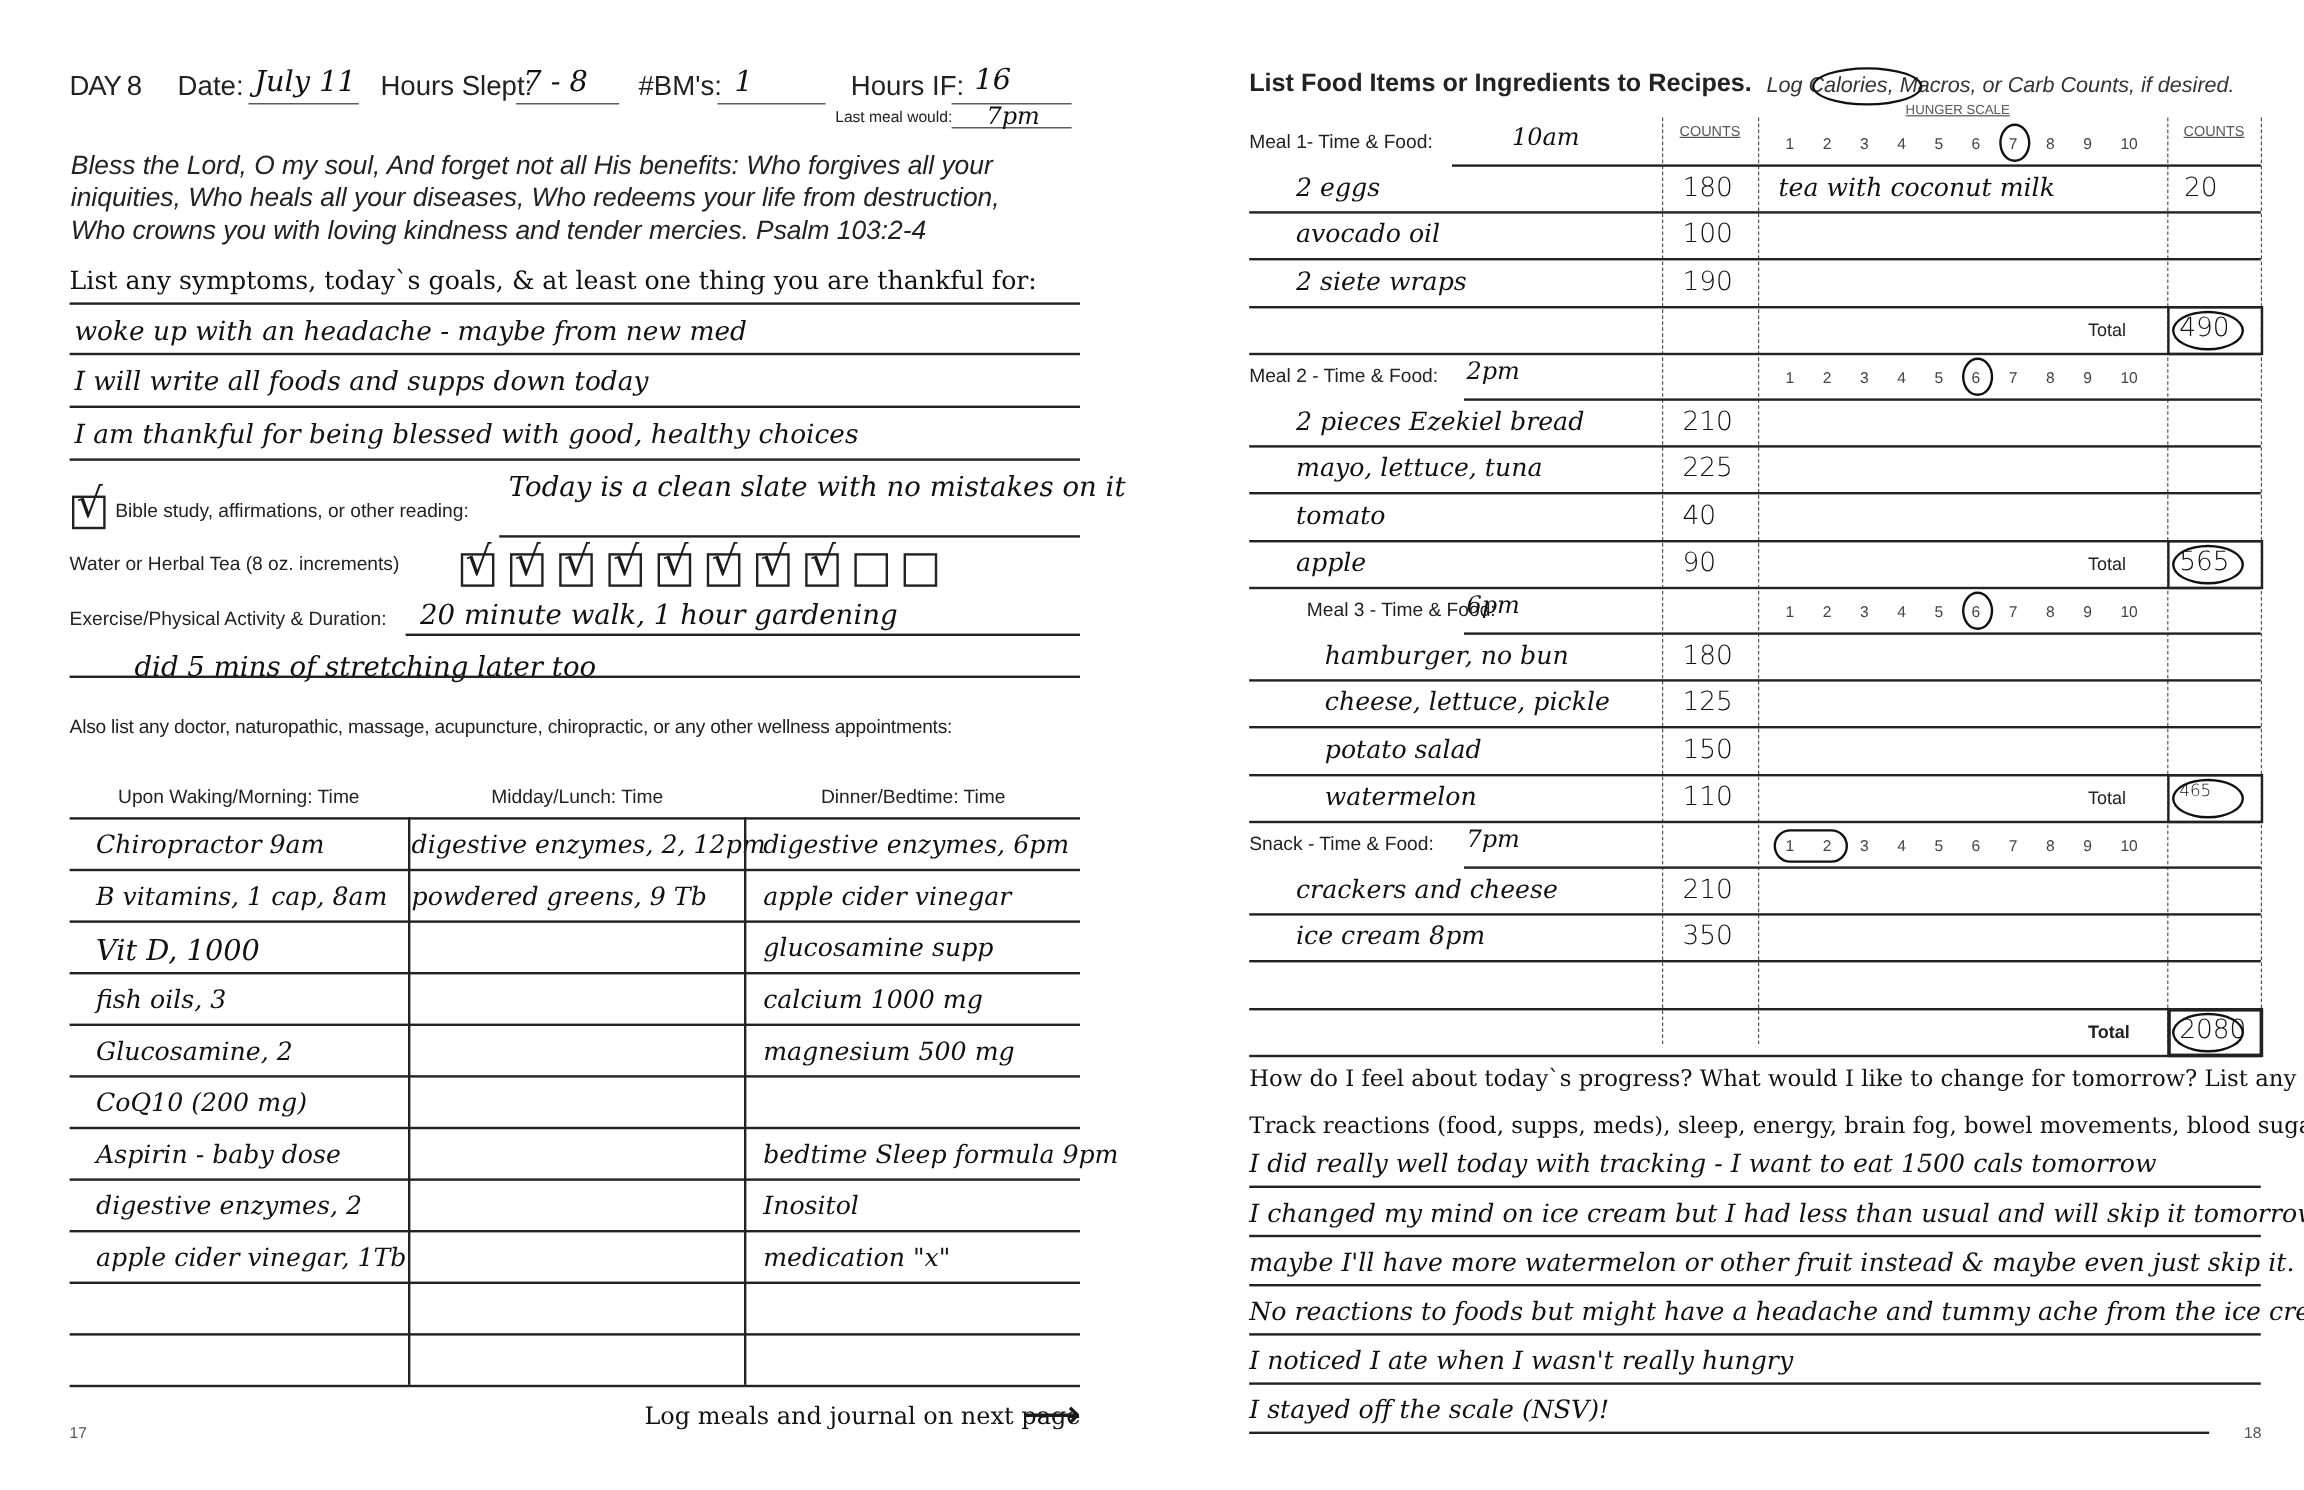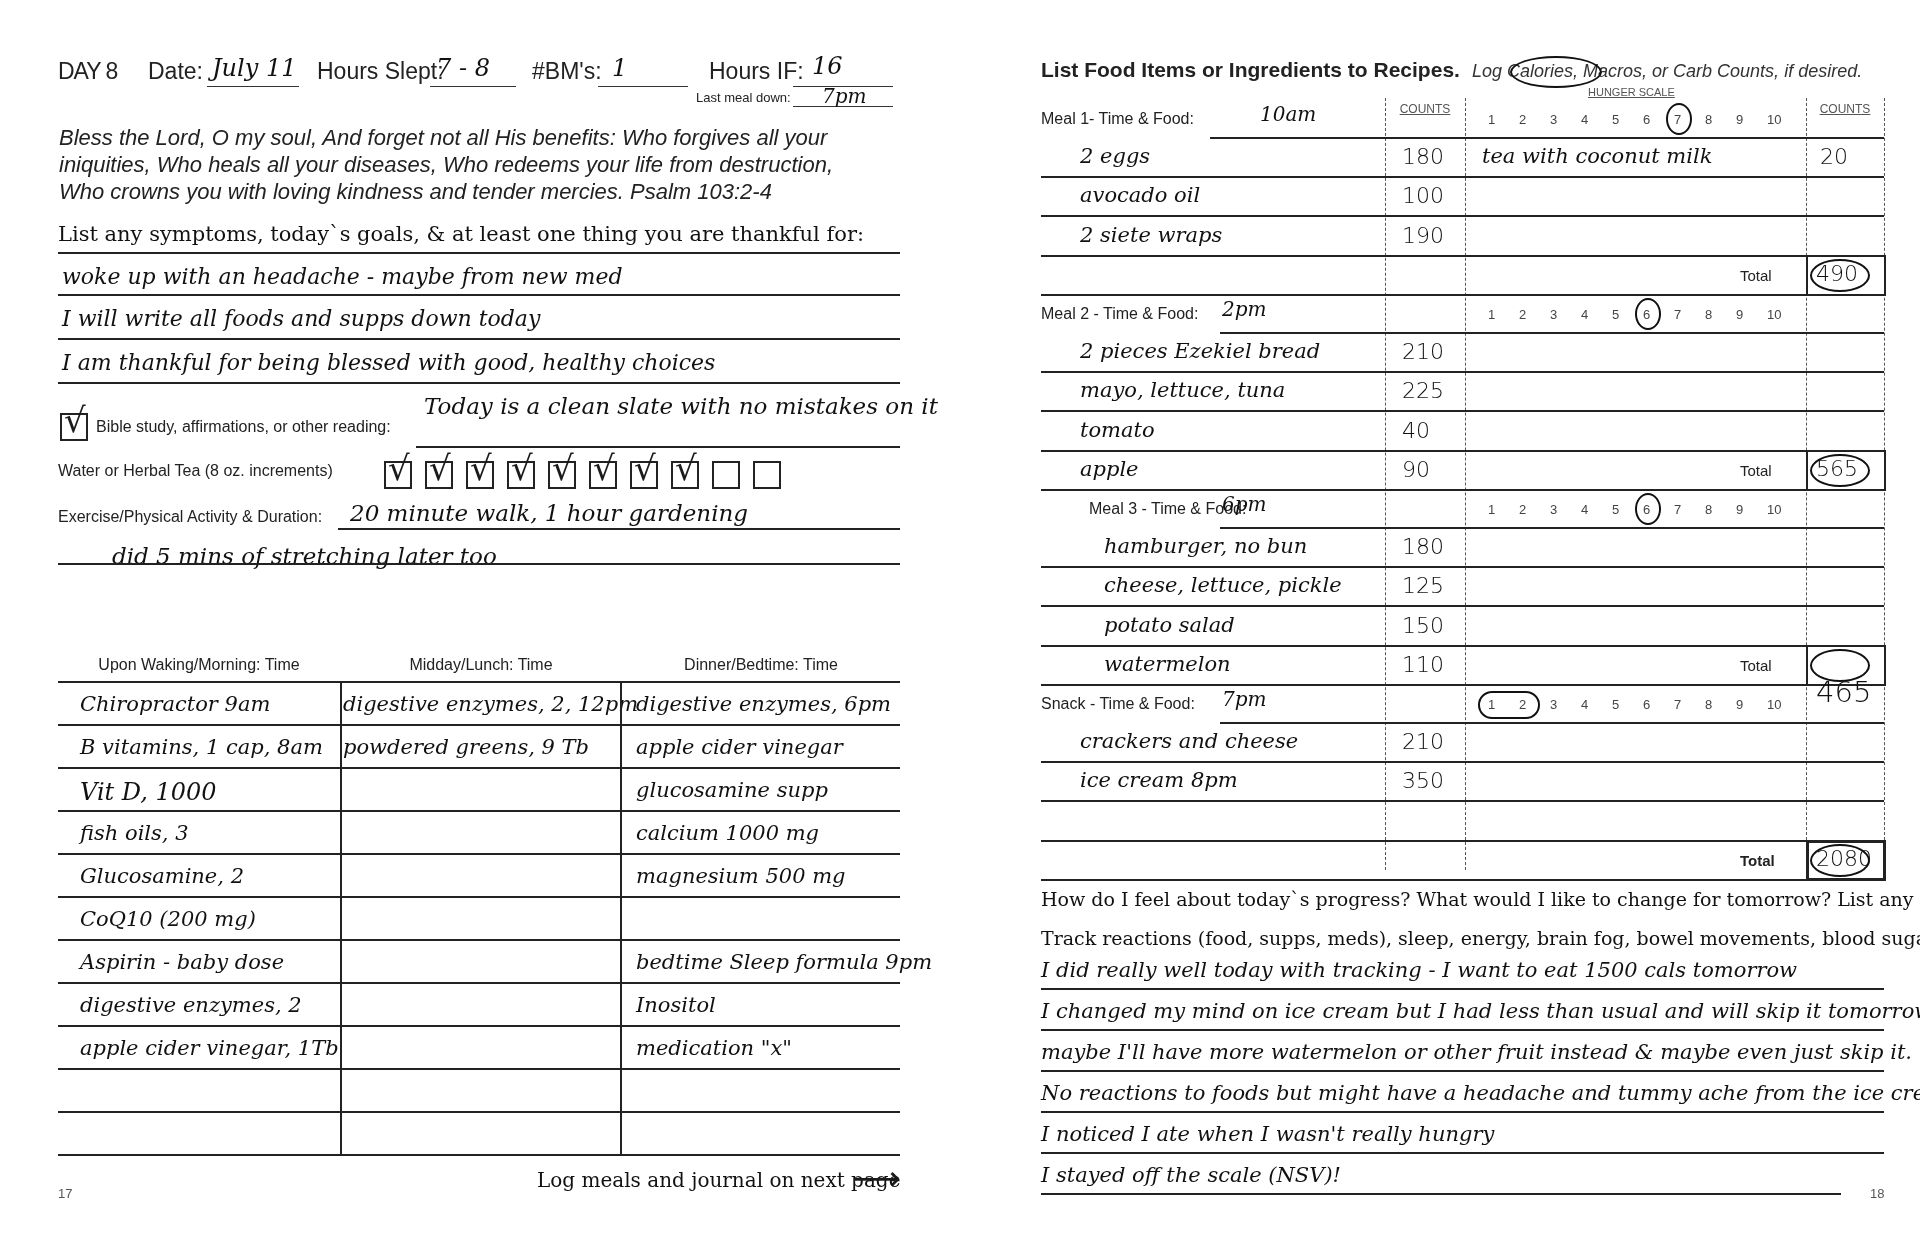--- a/index.html
+++ b/index.html
@@ -33,21 +33,21 @@
   <div class="abs hand" style="left:436px;top:54px;font-size:24px;">7 - 8</div>
 
   <div class="abs print" style="left:532px;top:58px;font-size:23px;">#BM's:</div>
   <div class="hline thin" style="left:598px;top:86px;width:90px;"></div>
   <div class="abs hand" style="left:612px;top:54px;font-size:24px;">1</div>
 
   <div class="abs print" style="left:709px;top:58px;font-size:23px;">Hours IF:</div>
   <div class="hline thin" style="left:793px;top:86px;width:100px;"></div>
   <div class="abs hand" style="left:812px;top:52px;font-size:24px;">16</div>
 
-  <div class="abs print" style="left:696px;top:90px;font-size:13px;">Last meal down:</div>
+  <div class="abs print" style="left:696px;top:90px;font-size:13px;">Last meal would:</div>
   <div class="hline thin" style="left:793px;top:106px;width:100px;"></div>
   <div class="abs hand" style="left:822px;top:84px;font-size:20px;">7pm</div>
 
   <div class="abs print" style="left:59px;top:124px;font-size:22px;font-style:italic;line-height:27px;">
     <div>Bless the Lord, O my soul, And forget not all His benefits: Who forgives all your</div>
     <div>iniquities, Who heals all your diseases, Who redeems your life from destruction,</div>
     <div>Who crowns you with loving kindness and tender mercies. Psalm 103:2-4</div>
   </div>
 
   <div class="abs hand" style="left:58px;top:222px;font-size:21px;font-style:normal;">List any symptoms, today`s goals, &amp; at least one thing you are thankful for:</div>
@@ -96,20 +96,21 @@
       <div class="cb" style="left:753px;top:461px;"></div>
     </div>
 
   <div class="abs print" style="left:58px;top:508px;font-size:16px;">Exercise/Physical Activity &amp; Duration:</div>
   <div class="hline" style="left:338px;top:528px;width:562px;"></div>
   <div class="abs hand" style="left:350px;top:500px;font-size:23px;">20 minute walk, 1 hour gardening</div>
   <div class="abs hand" style="left:112px;top:543px;font-size:23px;">did 5 mins of stretching later too</div>
   <div class="hline" style="left:58px;top:563px;width:842px;"></div>
 
   <div class="abs print" style="left:58px;top:596px;font-size:16px;line-height:21px;letter-spacing:-0.2px;">
+    <div>Also list any doctor, naturopathic, massage, acupuncture, chiropractic, or any other wellness appointments:</div>
   </div>
 
   <div class="abs print" style="left:58px;top:656px;width:282px;text-align:center;font-size:16px;">Upon Waking/Morning: Time</div>
   <div class="abs print" style="left:340px;top:656px;width:282px;text-align:center;font-size:16px;">Midday/Lunch: Time</div>
   <div class="abs print" style="left:622px;top:656px;width:278px;text-align:center;font-size:16px;">Dinner/Bedtime: Time</div>
   <div id="supp-table">
       <div class="hline" style="left:58px;top:681px;width:842px;"></div>
       <div class="hline" style="left:58px;top:724px;width:842px;"></div>
       <div class="abs hand" style="left:80px;top:692px;font-size:21px;">Chiropractor 9am</div>
       <div class="abs hand" style="left:343px;top:692px;font-size:21px;">digestive enzymes, 2, 12pm</div>
@@ -264,21 +265,21 @@
       <div class="abs hand" style="left:1402px;top:573.4px;font-size:22px;font-style:normal;font-family:'DejaVu Sans',sans-serif;font-weight:200;">125</div>
       <div class="hline" style="left:1041px;top:644.6px;width:843px;"></div>
       <div class="abs hand" style="left:1104px;top:612.6px;font-size:21px;">potato salad</div>
       <div class="abs hand" style="left:1402px;top:612.6px;font-size:22px;font-style:normal;font-family:'DejaVu Sans',sans-serif;font-weight:200;">150</div>
       <div class="hline" style="left:1041px;top:683.8px;width:843px;"></div>
       <div class="abs hand" style="left:1104px;top:651.8px;font-size:21px;">watermelon</div>
       <div class="abs hand" style="left:1402px;top:651.8px;font-size:22px;font-style:normal;font-family:'DejaVu Sans',sans-serif;font-weight:200;">110</div>
       <div class="abs print" style="left:1740px;top:656.6px;font-size:15px;">Total</div>
       <div class="box" style="left:1806px;top:644.6px;width:80px;height:41.2px;"></div>
       <div class="circle" style="left:1810px;top:648.6px;width:60px;height:33px;"></div>
-      <div class="abs hand" style="left:1816px;top:650.6px;font-size:29px;font-style:normal;font-family:'DejaVu Sans',sans-serif;font-weight:200;margin-top:24px;">465</div>
+      <div class="abs hand" style="left:1816px;top:650.6px;font-size:14px;font-style:normal;font-family:'DejaVu Sans',sans-serif;font-weight:200;">465</div>
       <div class="abs print" style="left:1041px;top:695px;font-size:16px;">Snack - Time &amp; Food:</div>
       <div class="abs hand" style="left:1222px;top:687px;font-size:20px;">7pm</div>
       <div class="hline" style="left:1220px;top:722px;width:165px;"></div>
       <div class="hline" style="left:1385px;top:722px;width:499px;"></div>
       <div class="hs" style="left:1488px;top:697px;">1</div>
       <div class="hs" style="left:1519px;top:697px;">2</div>
       <div class="hs" style="left:1550px;top:697px;">3</div>
       <div class="hs" style="left:1581px;top:697px;">4</div>
       <div class="hs" style="left:1612px;top:697px;">5</div>
       <div class="hs" style="left:1643px;top:697px;">6</div>

